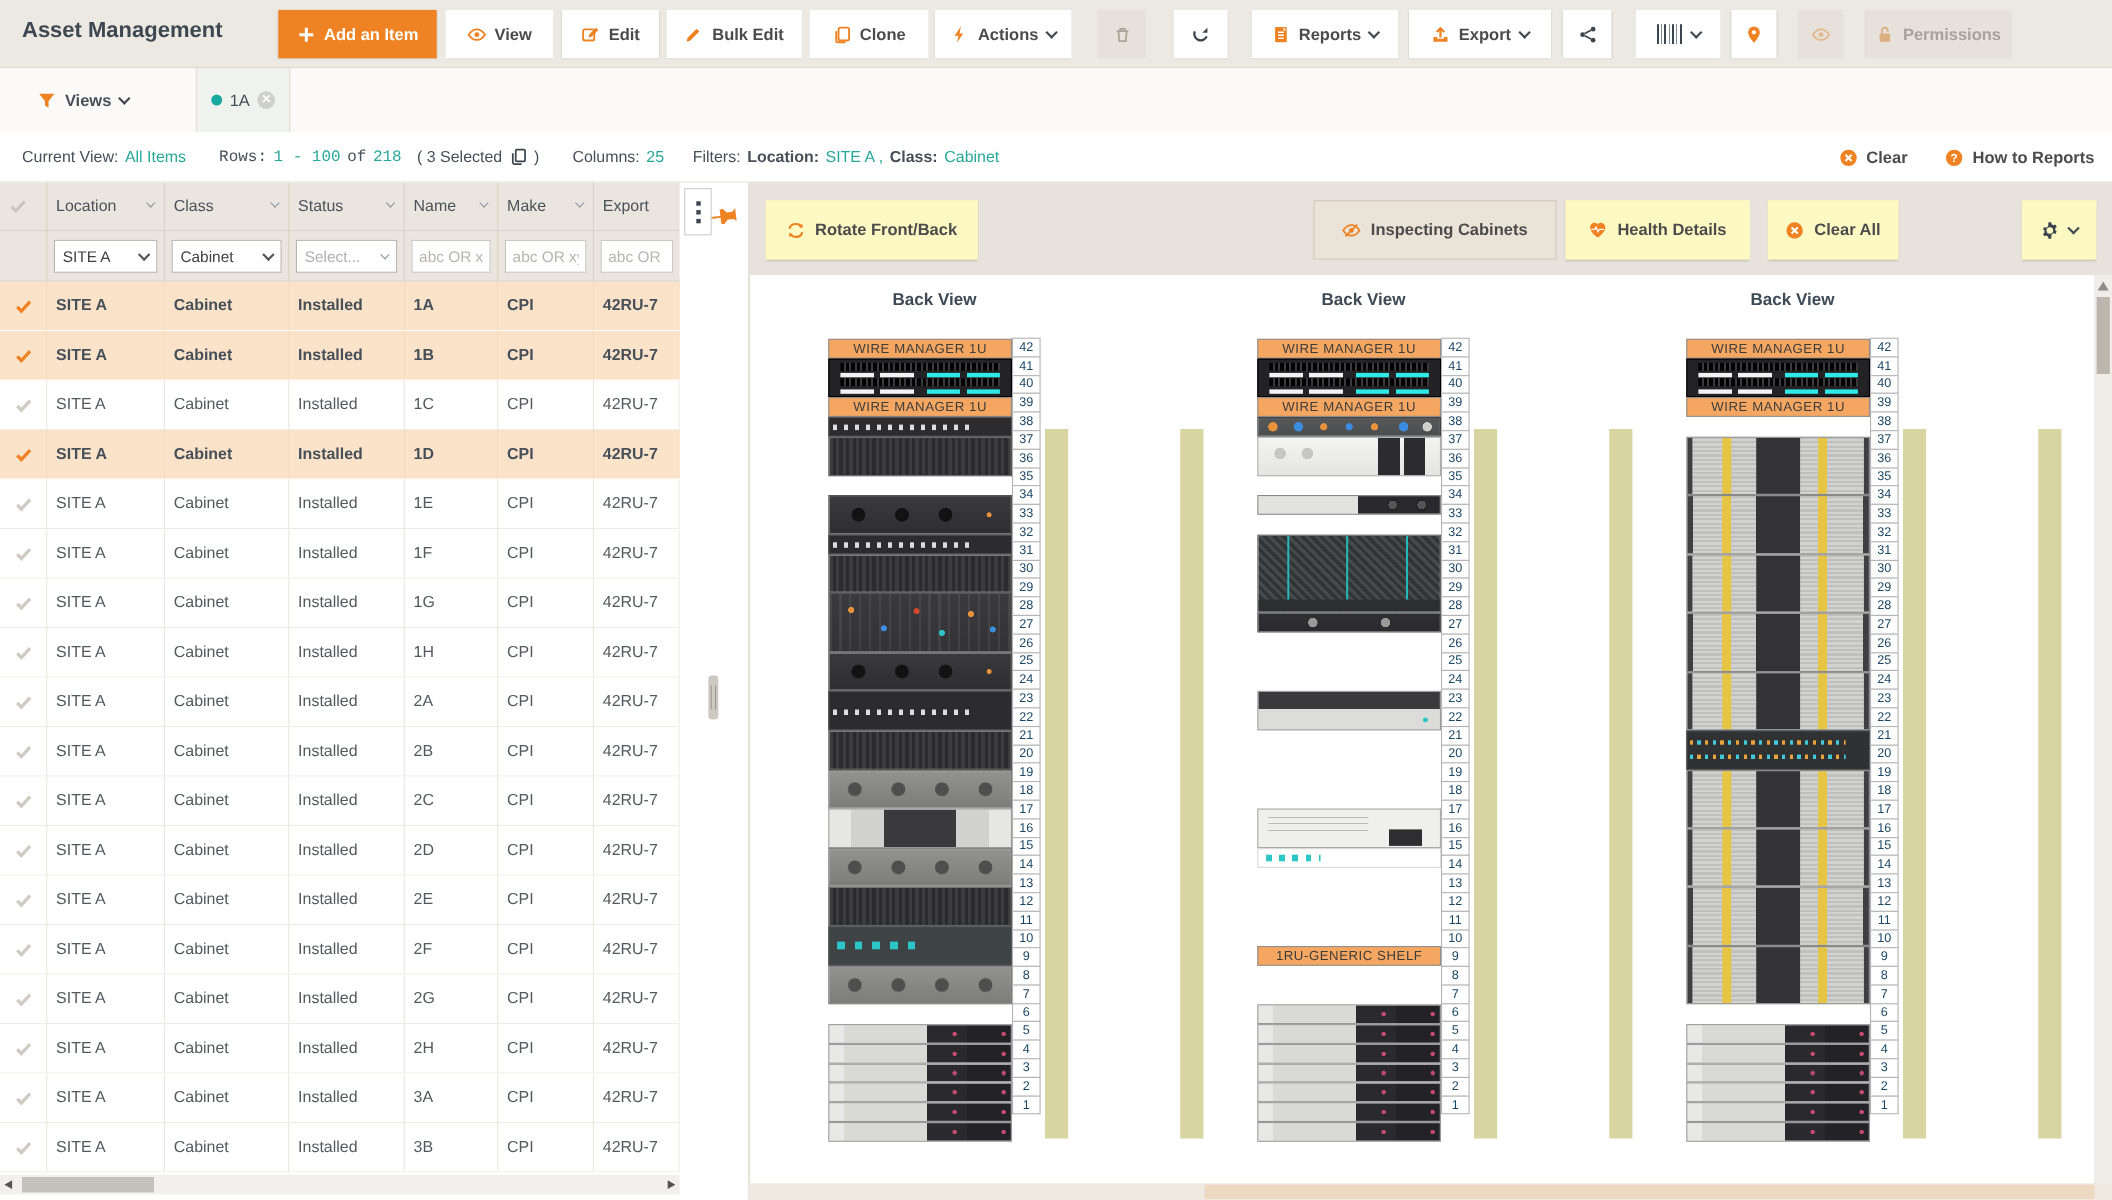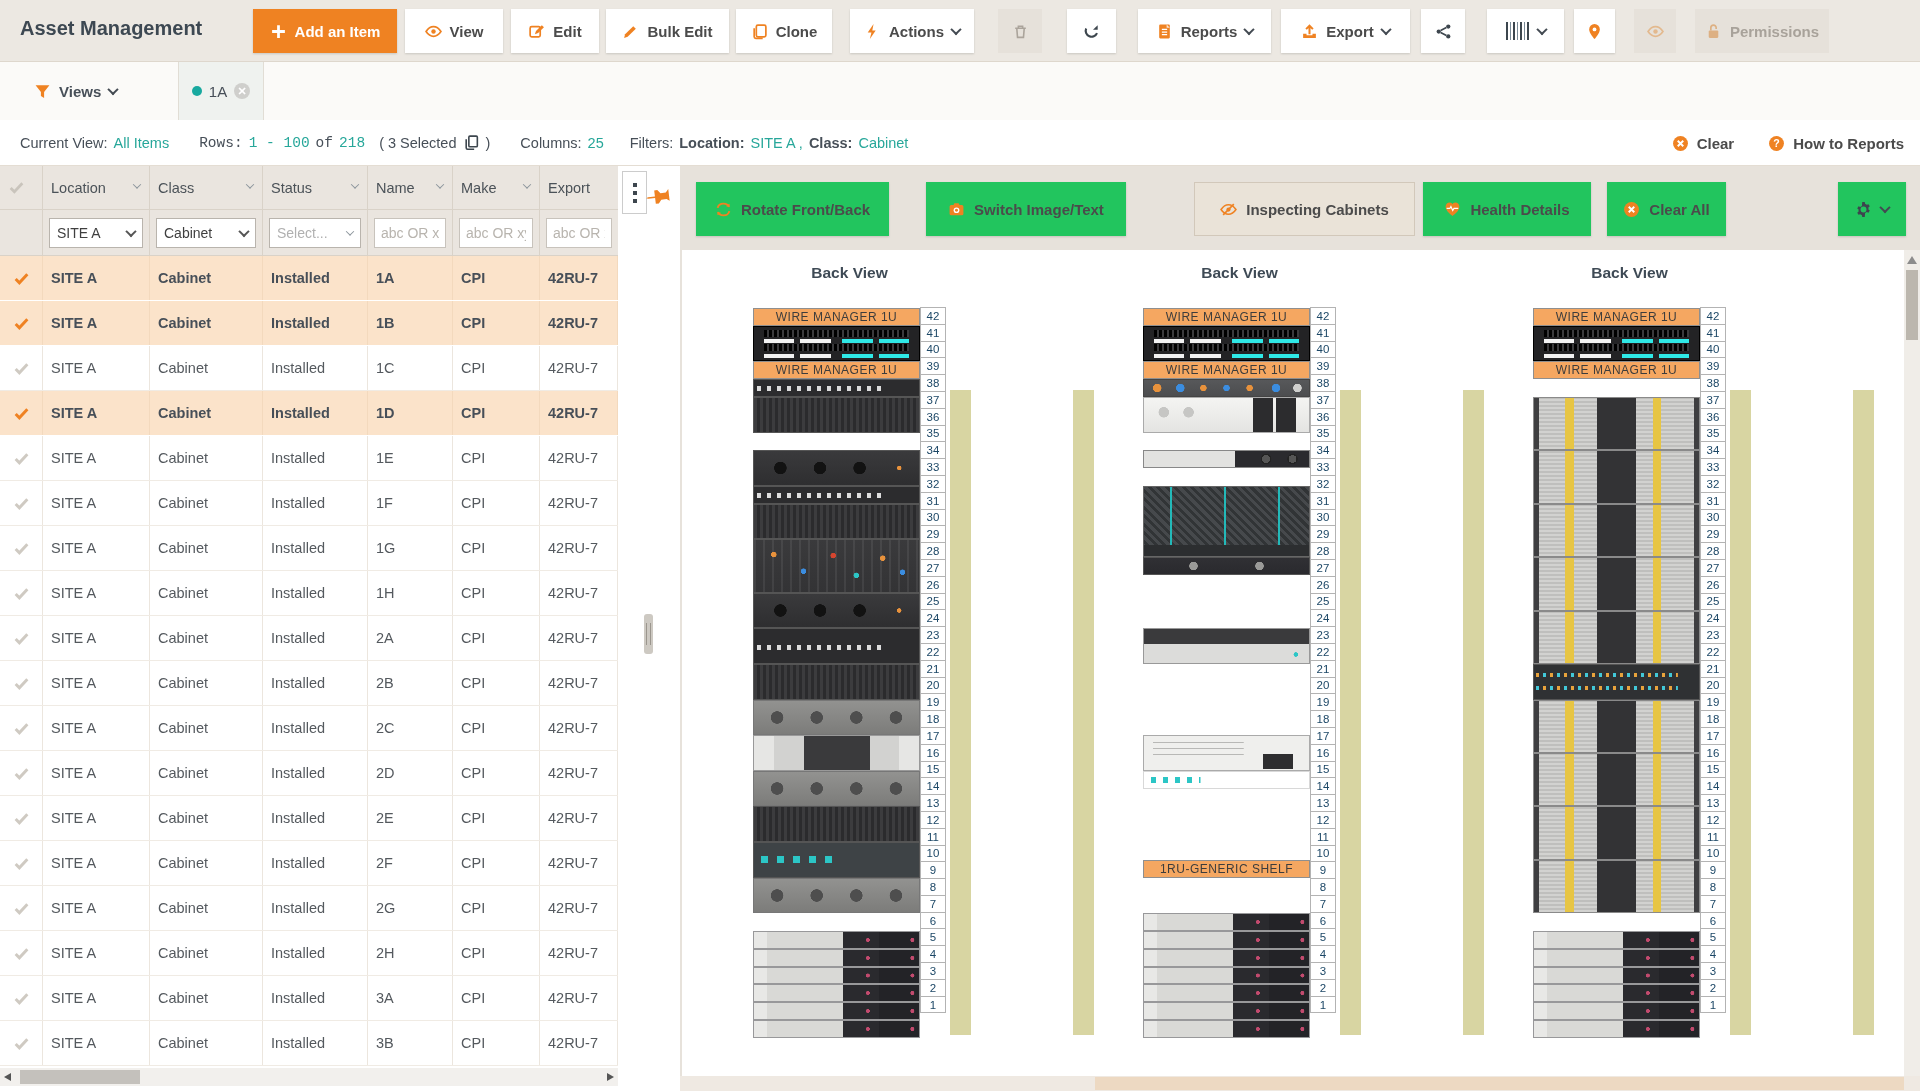--- a/index.html
+++ b/index.html
@@ -62,21 +62,21 @@
   
   .splitter { position:absolute; left:618px; top:166px; width:62px; height:925px; background:#fff; }
   .kebab { position:absolute; left:4px; top:5px; width:25px; height:43px; background:#fff; border:1px solid #ccc; display:flex; flex-direction:column; align-items:center; justify-content:center; gap:4px; cursor:pointer; }
   .kebab i { width:4px; height:4px; background:#3d464e; display:block; }
   .drag-handle { position:absolute; left:26px; top:448px; width:9px; height:40px; background:#cdc9c2; border-radius:3px; display:flex; align-items:center; justify-content:center; cursor:col-resize; }
   .drag-handle::before { content:""; width:3px; height:22px; border-left:1px solid #9b968e; border-right:1px solid #9b968e; }
 
   
   .rack-panel { position:absolute; left:680px; top:166px; width:1240px; height:925px; background:#e7e2db; }
   .rbtn { position:absolute; top:16px; height:54px; display:flex; align-items:center; justify-content:center; gap:9px;
-          background:#22c55e; box-shadow:0 1px 2px rgba(0,0,0,.15); font-size:15px; font-weight:600; color:#4b4b4b; cursor:pointer; }
+          background:#fef9c3; box-shadow:0 1px 2px rgba(0,0,0,.15); font-size:15px; font-weight:600; color:#4b4b4b; cursor:pointer; }
   .rbtn.active { background:#eae3d8; border:1px solid #d2c8ba; box-shadow:none; }
   .rack-viewport { position:absolute; left:2px; top:84px; width:1222px; height:826px; background:#fff; overflow:hidden; }
   .rack-title { position:absolute; font-size:15.5px; font-weight:600; color:#3e4a55; text-align:center; width:193px; }
   .numcol { position:absolute; width:26px; }
   .numcell { width:26px; border:1px solid #b3b3b3; margin-top:-1px; background:#fff; color:#1c4766; font-size:11.5px; text-align:center; display:flex; align-items:center; justify-content:center; }
   .equipcol { position:absolute; width:167px; }
   .eq { position:absolute; left:0; width:167px; overflow:hidden; }
   .eq-wm, .eq-shelf { background:#f5a761; border:1px solid #8f8f8f; color:#3c3c3c; font-size:12px; display:flex; align-items:center; justify-content:center; letter-spacing:.5px; }
   .eq-pp { background-color:#232325; border:1px solid #000;
     background-image:
@@ -201,21 +201,21 @@
           <path d="M6.5 10.5l1-3L13 2l2 2-5.5 5.5-3 1z" fill="#ef8222"></path>
         </svg>
       <span>Edit</span>
     </div>
     <div class="tbtn" style="left:606px;width:123px;">
       <svg class="icon16" viewBox="0 0 16 16">
           <path d="M2 14l.9-3.4L10.6 3l2.4 2.4-7.7 7.6L2 14z" fill="#ef8222"></path>
         </svg>
       <span>Bulk Edit</span>
     </div>
-    <div class="tbtn" style="left:736px;width:96px;">
+    <div class="tbtn" style="left:736px;width:108px;">
       <svg class="icon16" viewBox="0 0 16 16">
           <rect x="5" y="2" width="9" height="11" rx="1.5" fill="none" stroke="#ef8222" stroke-width="1.6"></rect>
           <path d="M3 5v8a1.5 1.5 0 001.5 1.5H11" fill="none" stroke="#ef8222" stroke-width="1.6"></path>
         </svg>
       <span>Clone</span>
     </div>
     <div class="tbtn" style="left:850px;width:124px;">
       <svg class="icon16" viewBox="0 0 16 16">
           <path d="M9 1L3.5 9H7l-1.5 6L11 7H7.8L9 1z" fill="#ef8222"></path>
         </svg>
@@ -671,29 +671,20 @@
 
   <div class="rack-panel">
     <div class="rbtn" style="left:16px;width:193px;">
       <svg class="icon16" viewBox="0 0 16 16">
           <path d="M2.5 6.5c.5-2.3 2.7-4 5.5-4 2.4 0 4.5 1.2 5.3 3" fill="none" stroke="#ef8222" stroke-width="1.8"></path>
           <path d="M13.8 2.5l-.4 3.4-3.2-1.2z" fill="#ef8222"></path>
           <path d="M13.5 9.5c-.5 2.3-2.7 4-5.5 4-2.4 0-4.5-1.2-5.3-3" fill="none" stroke="#ef8222" stroke-width="1.8"></path>
           <path d="M2.2 13.5l.4-3.4 3.2 1.2z" fill="#ef8222"></path>
         </svg>
       <span>Rotate Front/Back</span>
-    </div>
-    <div class="rbtn" style="left:246px;width:200px;">
-      <svg class="icon16" viewBox="0 0 16 16">
-          <rect x="5.5" y="2" width="5" height="3" rx="1" fill="#ef8222"></rect>
-          <rect x="1.5" y="3.8" width="13" height="9.7" rx="1.5" fill="#ef8222"></rect>
-          <circle cx="8" cy="8.7" r="2.7" fill="#fff"></circle>
-          <circle cx="8" cy="8.7" r="1.4" fill="#ef8222"></circle>
-        </svg>
-      <span>Switch Image/Text</span>
     </div>
     <div class="rbtn active" style="left:514px;width:221px;">
       <svg class="icon16" viewBox="0 0 16 16">
           <path d="M1 8s3-4.5 7-4.5S15 8 15 8s-3 4.5-7 4.5S1 8 1 8z" fill="none" stroke="#ef8222" stroke-width="1.5"></path>
           <circle cx="8" cy="8" r="2" fill="#ef8222"></circle>
           <path d="M3 13L13 3" stroke="#ef8222" stroke-width="1.6"></path>
         </svg>
       <span>Inspecting Cabinets</span>
     </div>
     <div class="rbtn" style="left:642px;top:16px;width:168px;left:743px;">

